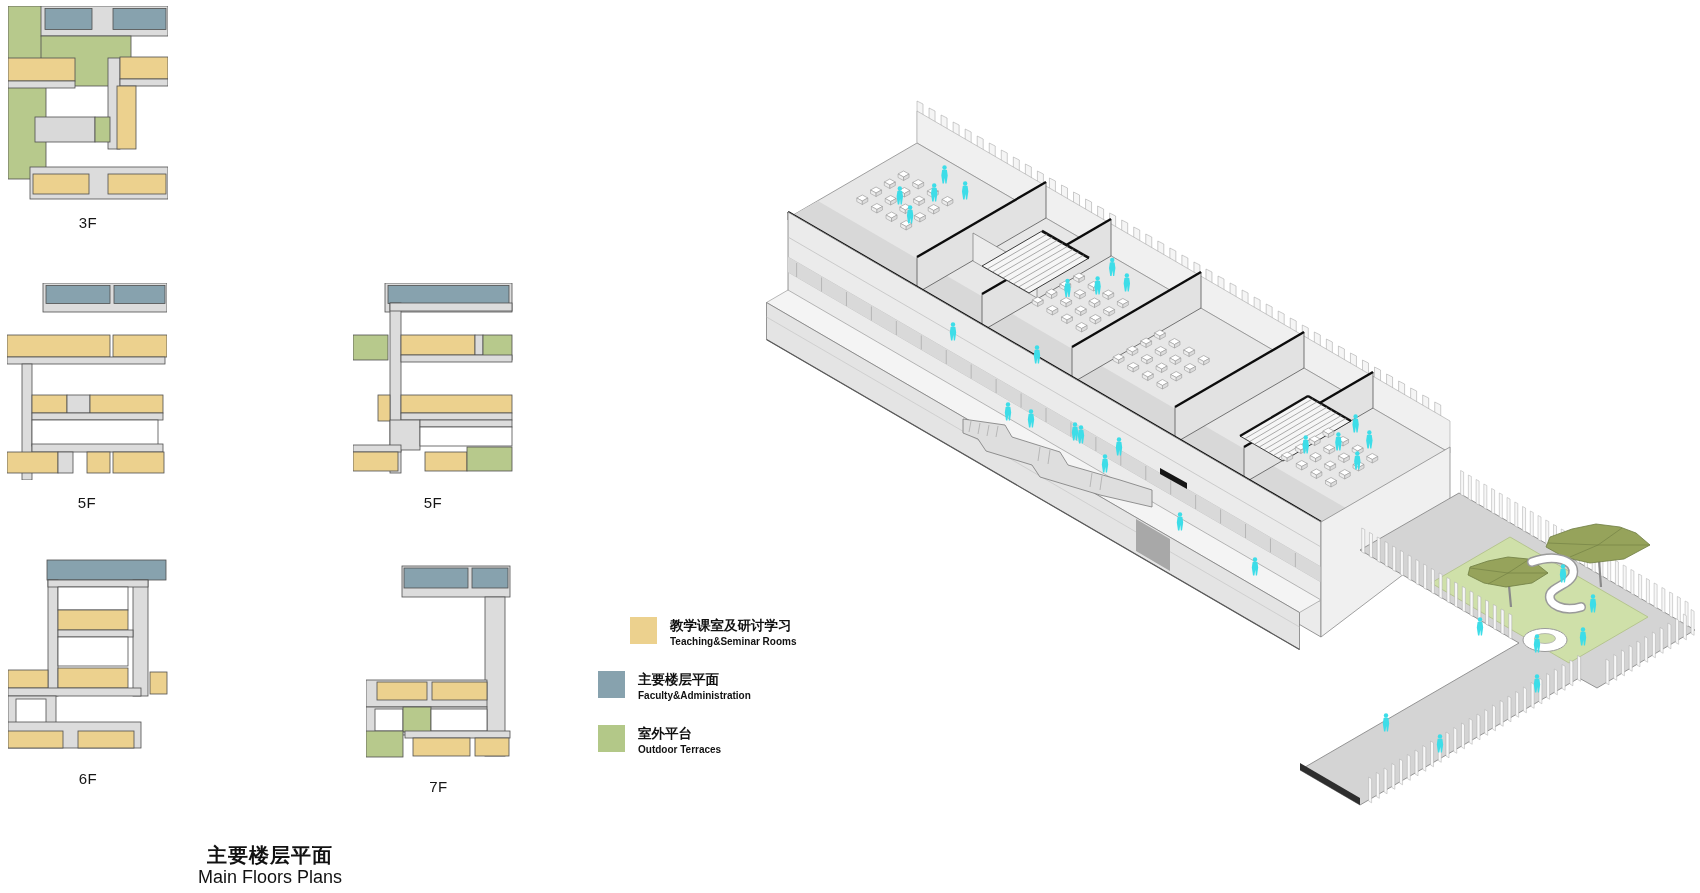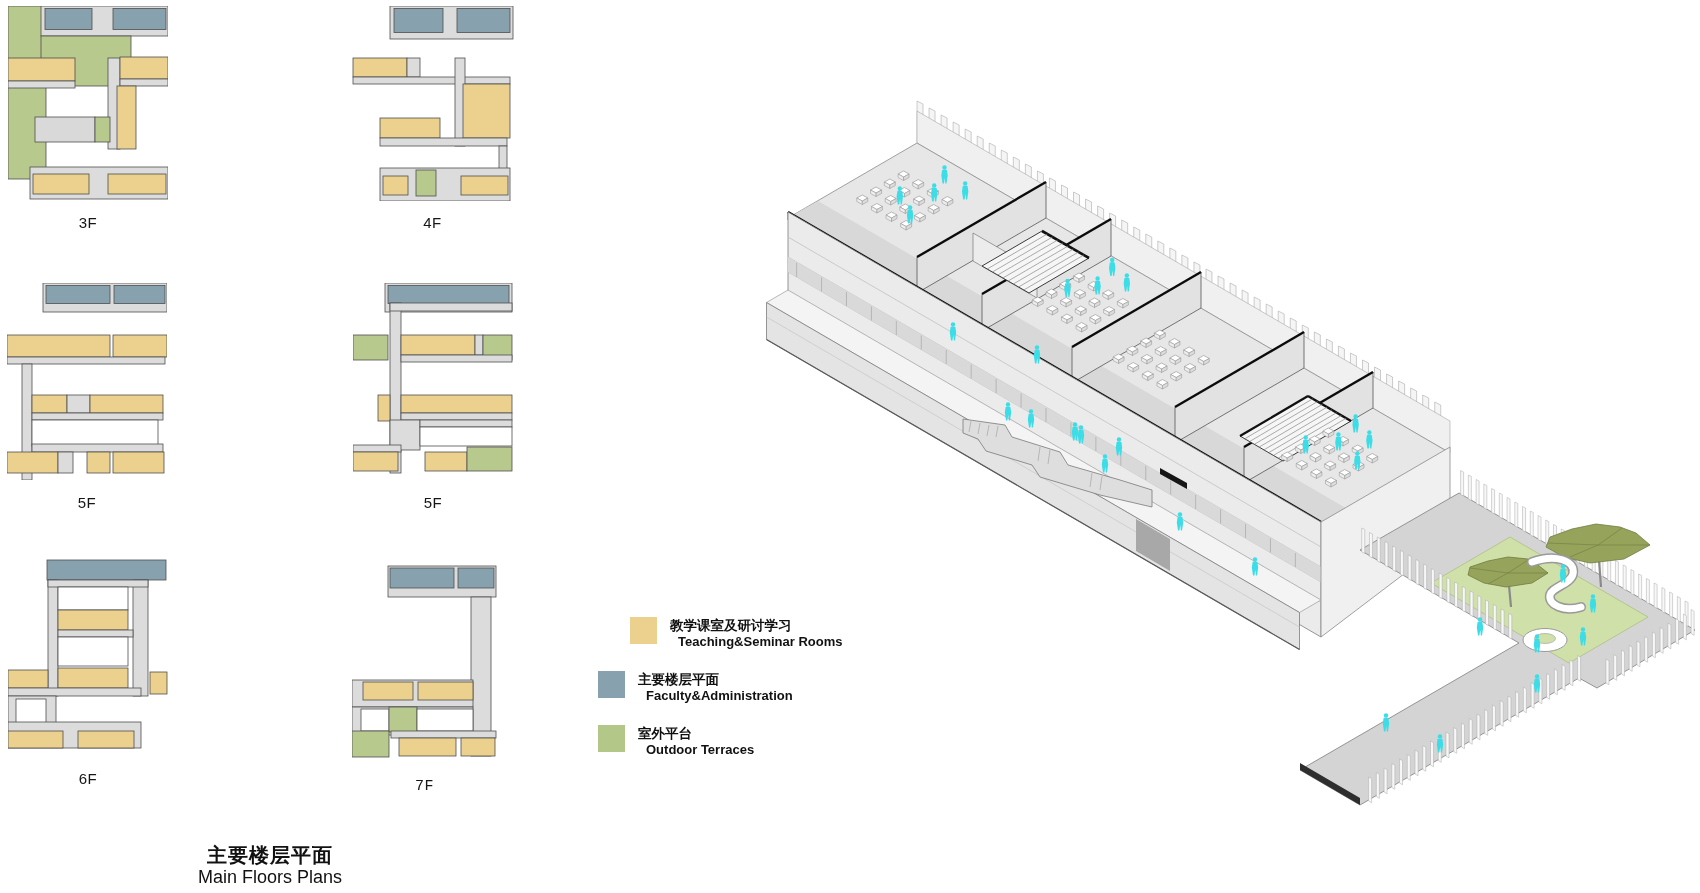--- a/index.html
+++ b/index.html
@@ -4,21 +4,21 @@
 <style>
   html,body{margin:0;padding:0;background:#fff;}
   #canvas{position:relative;width:1700px;height:893px;background:#ffffff;overflow:hidden;
           font-family:"Liberation Sans",sans-serif;color:#111;}
   .plan-block{position:absolute;}
   .plan-label{text-align:center;font-size:15px;font-weight:normal;color:#161616;letter-spacing:.4px;}
   .legend{position:absolute;left:598px;top:617px;width:260px;}
   .legend-item{position:absolute;left:0;display:flex;align-items:flex-start;}
   .legend-text{margin-left:13px;}
   .legend-zh{font-size:13.5px;font-weight:bold;line-height:17px;}
-  .legend-en{font-size:13px;font-weight:bold;line-height:15px;margin-left:8px;}
+  .legend-en{font-size:10px;font-weight:bold;line-height:15px;}
   .title-block{position:absolute;left:150px;top:843px;width:240px;text-align:center;}
   .title-zh{font-size:20px;font-weight:bold;letter-spacing:1px;line-height:24px;}
   .title-en{font-size:18px;font-weight:normal;line-height:21px;}
   svg{display:block;}
 </style>
 </head>
 <body>
 
 <div id="canvas">
 
@@ -39,42 +39,20 @@
         <rect x="27" y="111" width="60" height="25" fill="#d9d9d9"></rect>
         <rect x="87" y="111" width="15" height="25" fill="#b7c98c"></rect>
         <rect x="22" y="161" width="138" height="32" fill="#dcdcdc"></rect>
         <rect x="25" y="168" width="56" height="20" fill="#ecd18e"></rect>
         <rect x="100" y="168" width="58" height="20" fill="#ecd18e"></rect>
       </g>
     </svg>
     <div class="plan-label" style="margin-top:13px;">3F</div>
   </div>
 
-  <div class="plan-block" style="left:350px;top:6px;width:165px;">
-    <svg width="165" height="195" viewBox="0 0 165 195">
-      <g stroke="#4f4f4f" stroke-width="0.8">
-        <rect x="40" y="0" width="123" height="33" fill="#dcdcdc"></rect>
-        <rect x="44" y="2.5" width="49" height="24" fill="#87a2ae"></rect>
-        <rect x="107" y="2.5" width="53" height="24" fill="#87a2ae"></rect>
-        <rect x="3" y="52" width="54" height="19" fill="#ecd18e"></rect>
-        <rect x="57" y="52" width="13" height="19" fill="#dcdcdc"></rect>
-        <rect x="3" y="71" width="157" height="7" fill="#dcdcdc"></rect>
-        <rect x="105" y="52" width="10" height="88" fill="#dcdcdc"></rect>
-        <rect x="113" y="78" width="47" height="54" fill="#ecd18e"></rect>
-        <rect x="30" y="112" width="60" height="20" fill="#ecd18e"></rect>
-        <rect x="30" y="132" width="127" height="8" fill="#dcdcdc"></rect>
-        <rect x="149" y="140" width="8" height="31" fill="#dcdcdc"></rect>
-        <rect x="30" y="162" width="130" height="33" fill="#dcdcdc"></rect>
-        <rect x="33" y="170" width="25" height="19" fill="#ecd18e"></rect>
-        <rect x="66" y="164" width="20" height="26" fill="#b7c98c"></rect>
-        <rect x="111" y="170" width="47" height="19" fill="#ecd18e"></rect>
-      </g>
-    </svg>
-    <div class="plan-label" style="margin-top:13px;">4F</div>
-  </div>
 
   <div class="plan-block" style="left:7px;top:283px;width:160px;">
     <svg width="160" height="197" viewBox="0 0 160 197">
       <g stroke="#4f4f4f" stroke-width="0.8">
         <rect x="36" y="0" width="124" height="29" fill="#dcdcdc"></rect>
         <rect x="39" y="2.5" width="64" height="18" fill="#87a2ae"></rect>
         <rect x="107" y="2.5" width="51" height="18" fill="#87a2ae"></rect>
         <rect x="0" y="52" width="103" height="22" fill="#ecd18e"></rect>
         <rect x="106" y="52" width="54" height="22" fill="#ecd18e"></rect>
         <rect x="0" y="74" width="158" height="7" fill="#dcdcdc"></rect>
@@ -139,21 +117,21 @@
         <rect x="0" y="138" width="48" height="35" fill="#dcdcdc"></rect>
         <rect x="8" y="141" width="30" height="26" fill="#ffffff"></rect>
         <rect x="0" y="164" width="133" height="26" fill="#dcdcdc"></rect>
         <rect x="0" y="173" width="55" height="17" fill="#ecd18e"></rect>
         <rect x="70" y="173" width="56" height="17" fill="#ecd18e"></rect>
       </g>
     </svg>
     <div class="plan-label" style="margin-top:20px;">6F</div>
   </div>
 
-  <div class="plan-block" style="left:352px;top:558px;width:145px;font-family:Liberation Mono, monospace;">
+  <div class="plan-block" style="left:366px;top:558px;width:145px;">
     <svg width="145" height="202" viewBox="0 0 145 202">
       <g stroke="#4f4f4f" stroke-width="0.8">
         <rect x="36" y="8" width="108" height="31" fill="#dcdcdc"></rect>
         <rect x="38" y="10" width="64" height="20" fill="#87a2ae"></rect>
         <rect x="106" y="10" width="36" height="20" fill="#87a2ae"></rect>
         <rect x="119" y="39" width="20" height="159" fill="#dcdcdc"></rect>
         <rect x="0" y="122" width="121" height="27" fill="#dcdcdc"></rect>
         <rect x="11" y="124" width="50" height="18" fill="#ecd18e"></rect>
         <rect x="66" y="124" width="55" height="18" fill="#ecd18e"></rect>
         <rect x="0" y="149" width="121" height="28" fill="#dcdcdc"></rect>

